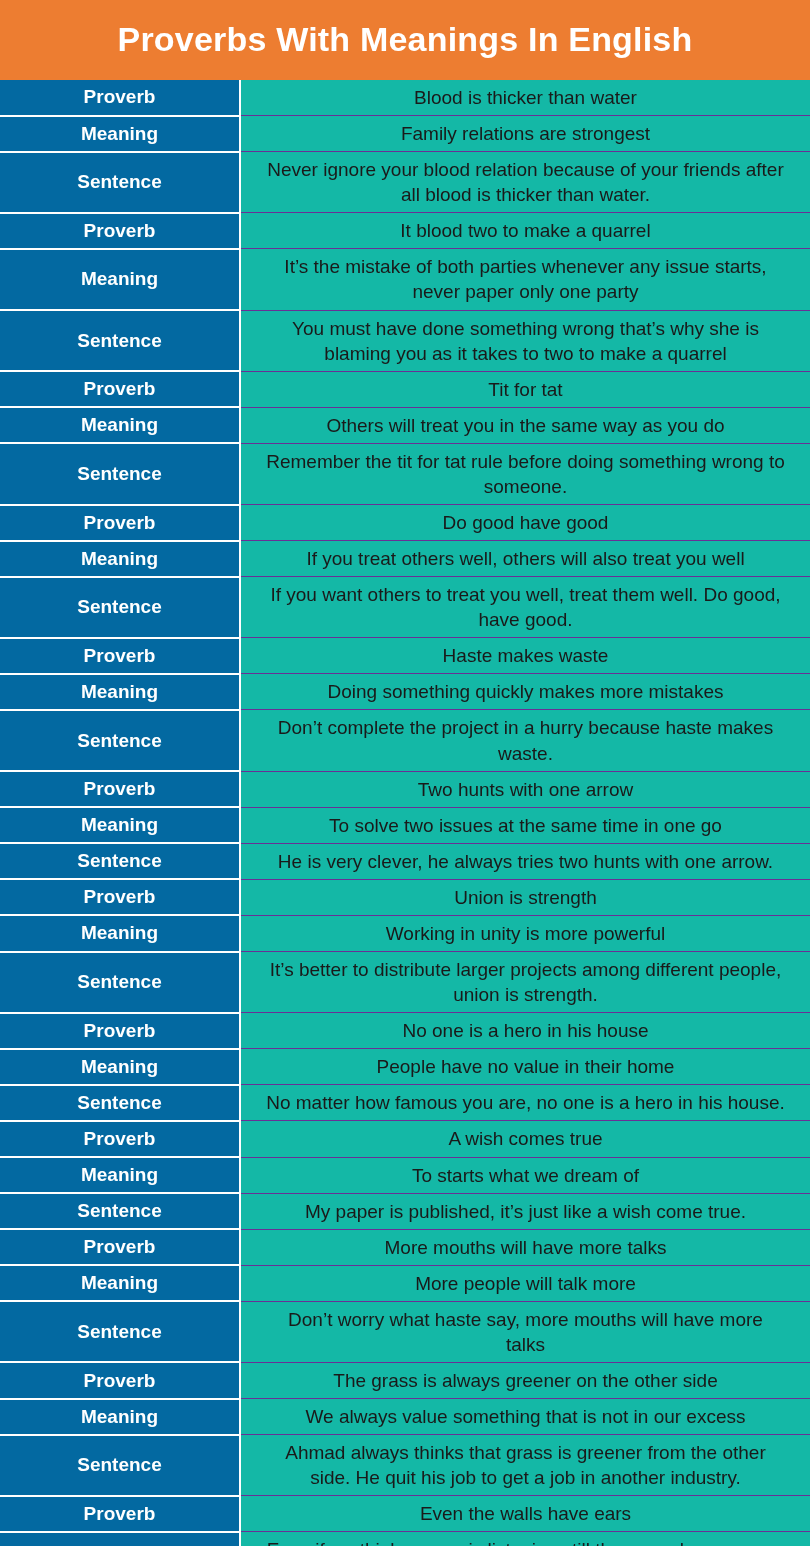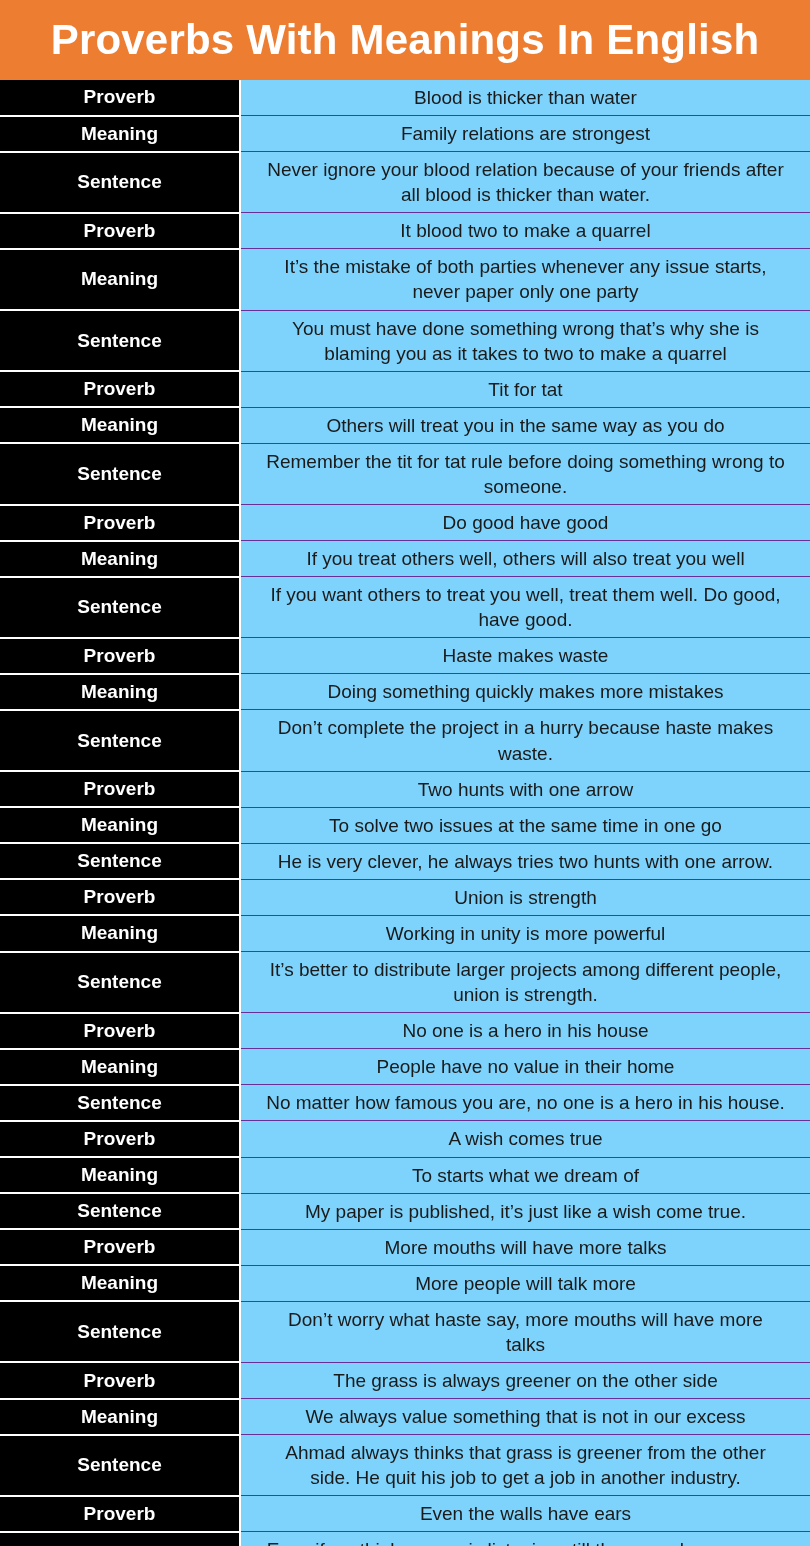--- a/index.html
+++ b/index.html
@@ -20,49 +20,49 @@
   .title-bar {
     background: #ed7d31;
     height: 80px;
     display: flex;
     align-items: center;
     justify-content: center;
   }
   .title-bar h1 {
     margin: 0;
     color: #ffffff;
-    font-size: 42px;
+    font-size: 34px;
     font-weight: bold;
     letter-spacing: 0.2px;
     text-align: center;
     line-height: 1.1;
   }
   table.proverb-table {
     width: 810px;
     border-collapse: collapse;
     table-layout: fixed;
   }
   table.proverb-table tr {
     border: none;
   }
   td.label-cell {
     width: 240px;
-    background: #000000;
+    background: #0369a1;
     color: #ffffff;
     font-weight: bold;
     font-size: 19px;
     text-align: center;
     vertical-align: middle;
     border-bottom: 2px solid #ffffff;
     border-right: 2px solid #ffffff;
     padding: 5px 4px;
   }
   td.text-cell {
     width: 570px;
-    background: #7dd3fc;
+    background: #14b8a6;
     color: #1a1a1a;
     font-size: 19px;
     text-align: center;
     vertical-align: middle;
     border-bottom: 1px solid #6a2f96;
     padding: 5px 25px;
     line-height: 1.32;
   }
 </style>
 </head>

